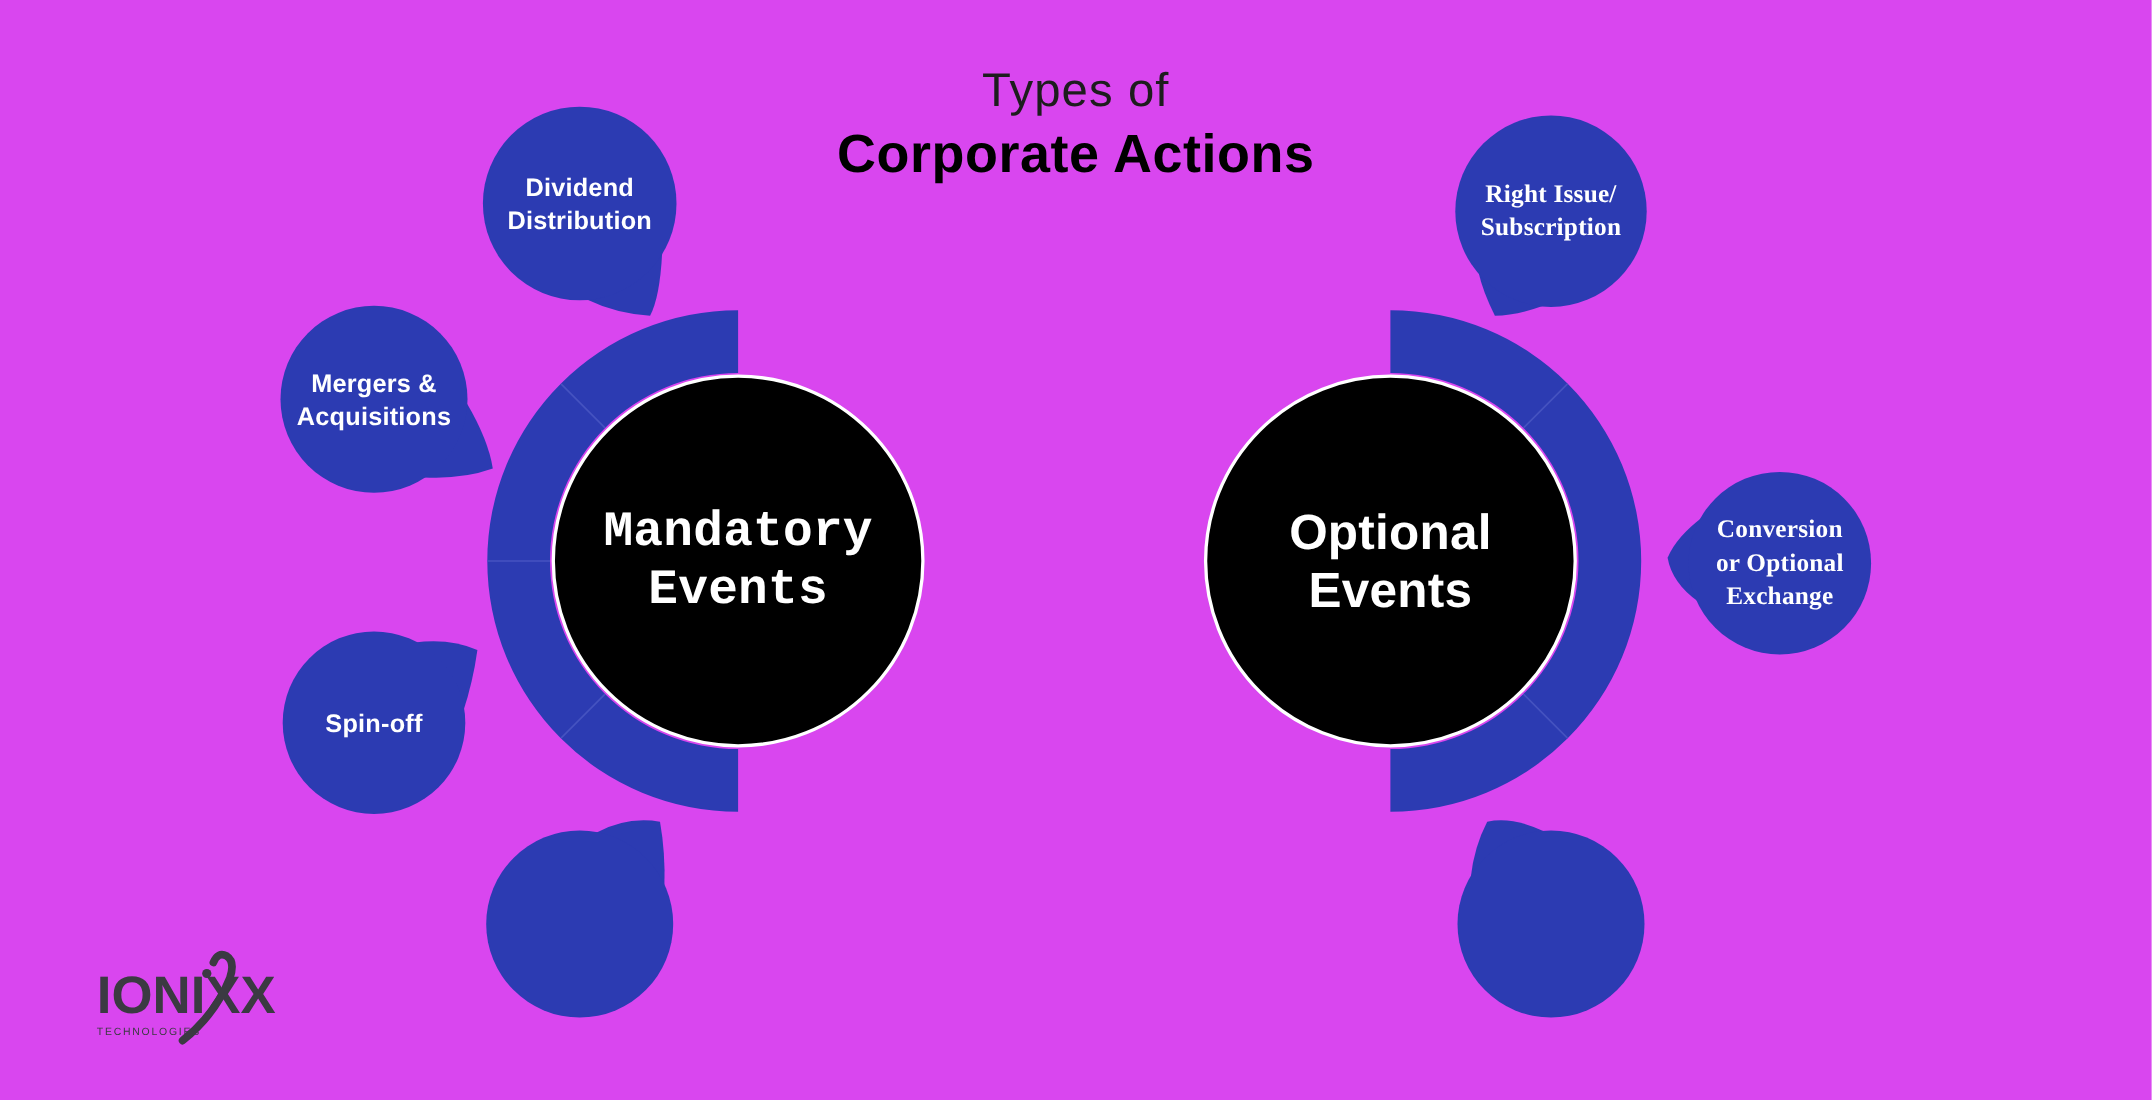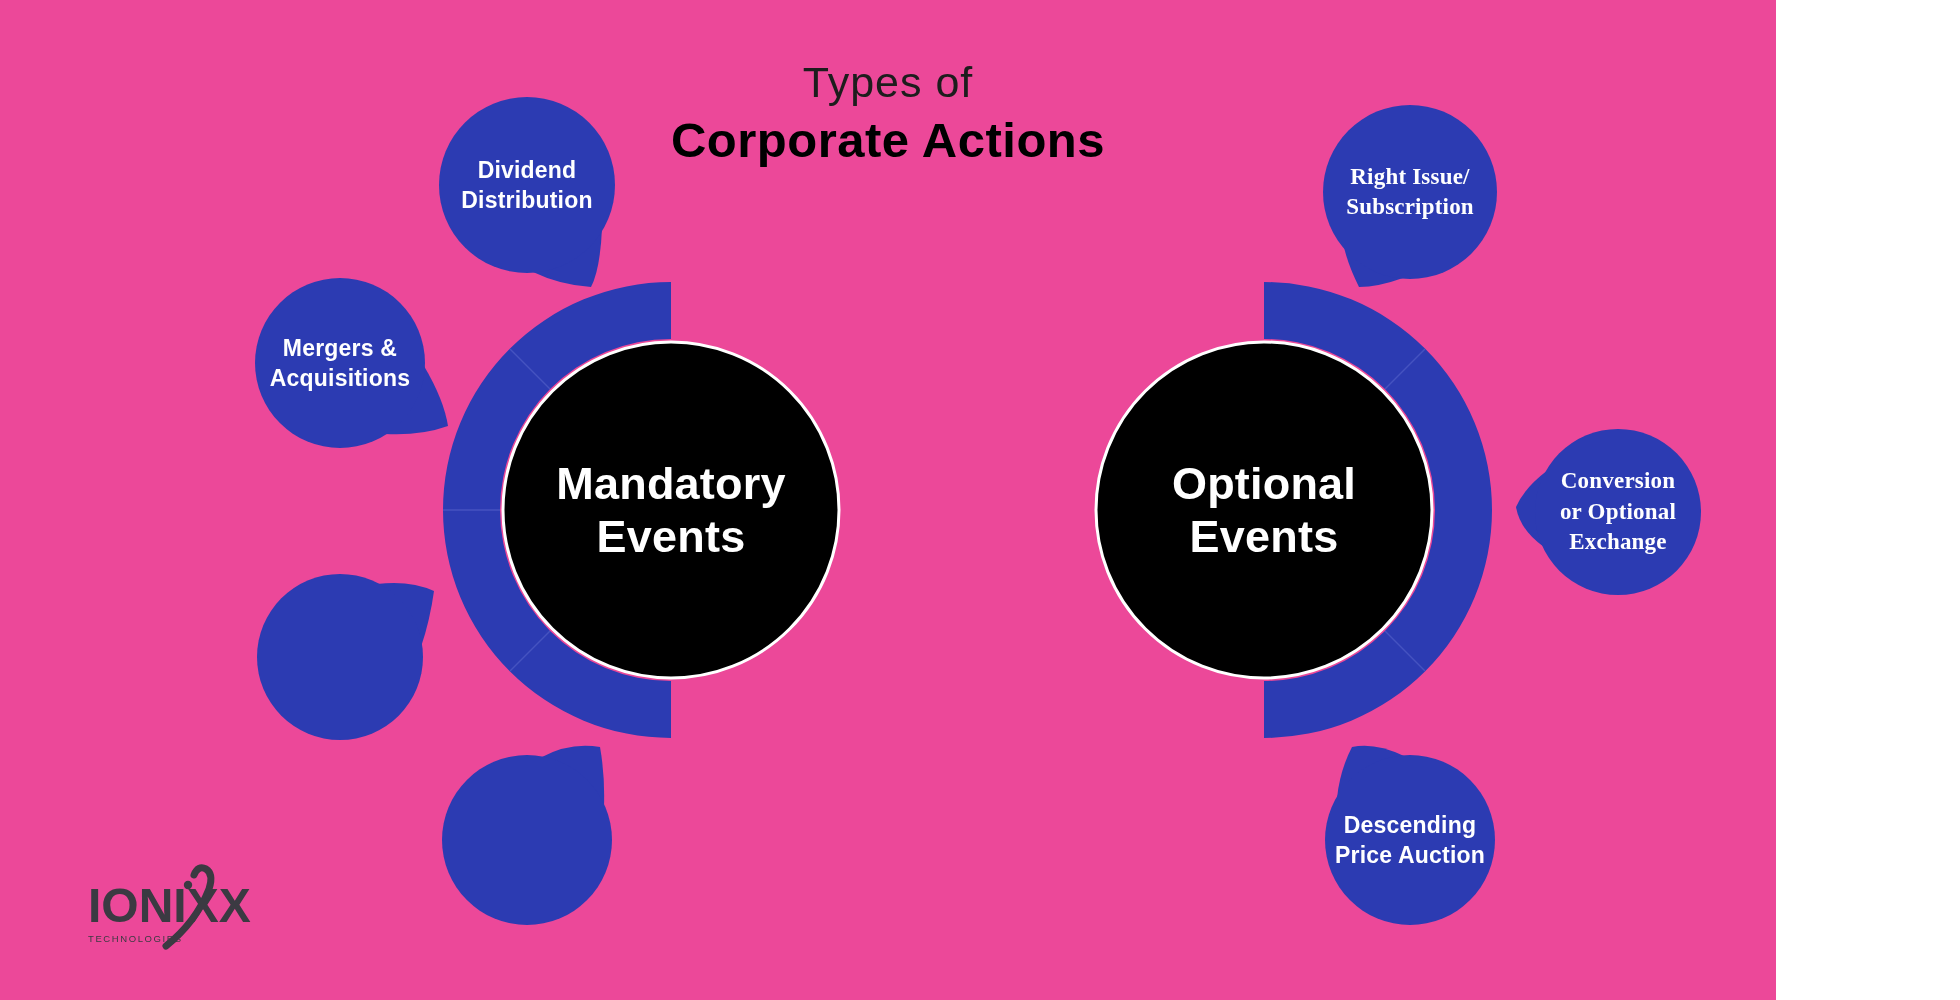--- a/index.html
+++ b/index.html
@@ -1,21 +1,22 @@
 <!DOCTYPE html>
 <html style="--bubble-blue: #2C3BB2; --divider-blue: #4C59C4; --center-black: #000000; --label-white: #FFFFFF; --title-color: #1D1D1D; --logo-color: #3B3A42;"><head>
 <meta charset="utf-8">
 <style>
   html,body{margin:0;padding:0;background:#ffffff;}
   .canvas{
     position:relative;
-    width:1776px;height:1000px;
-    background:#ec4899;
+    width:1912px;height:1000px;
+    background:#d946ef;
     overflow:hidden;
     font-family:"Liberation Sans", sans-serif;
+    padding-left:44px;
   }
   .shapes{position:absolute;left:0;top:0;width:1960px;height:1000px;}
   .ring{fill:var(--bubble-blue);}
   .tail{fill:var(--bubble-blue);}
   .bubble-shape{fill:var(--bubble-blue);}
   .divider{stroke:var(--divider-blue);stroke-width:1.5;opacity:.8;}
   .center-circle{fill:var(--center-black);stroke:#ffffff;stroke-width:3;}
   .label{
     position:absolute;
     display:flex;align-items:center;justify-content:center;
@@ -84,36 +85,35 @@
 
     <circle class="center-circle" cx="671" cy="510" r="168"></circle>
     <circle class="center-circle" cx="1264" cy="510" r="168"></circle>
   </svg>
 
   <div class="title">
     <div class="title-line1">Types of</div>
     <div class="title-line2">Corporate Actions</div>
   </div>
 
-  <div class="label center-label" style="left:503px;top:342px;width:336px;height:336px;">Mandatory
+  <div class="label center-label" style="left:503px;top:342px;width:336px;height:336px;font-family:Liberation Mono, monospace;">Mandatory
 Events</div>
   <div class="label bubble-label" style="left:439px;top:97px;width:176px;height:176px;">Dividend
 Distribution</div>
   <div class="label bubble-label" style="left:255px;top:278px;width:170px;height:170px;">Mergers &amp;
 Acquisitions</div>
+  <div class="label bubble-label" style="left:257px;top:574px;width:166px;height:166px;">Spin-off</div>
 
   <div class="label center-label" style="left:1096px;top:342px;width:336px;height:336px;">Optional
 Events</div>
   <div class="label bubble-label" style="left:1323px;top:105px;width:174px;height:174px;font-family:Liberation Serif, serif;">Right Issue/
 Subscription</div>
   <div class="label bubble-label" style="left:1535px;top:429px;width:166px;height:166px;font-family:Liberation Serif, serif;">Conversion
 or Optional
 Exchange</div>
-  <div class="label bubble-label" style="left:1325px;top:755px;width:170px;height:170px;">Descending
-Price Auction</div>
 
   <div class="logo">
     <div class="logo-name">IONIXX</div>
     <div class="logo-sub">TECHNOLOGIES</div>
   </div>
   <svg class="logo-swoosh" viewBox="0 0 110 110">
     <path d="M 26 98 Q 56 74 69 41 Q 74 26 66 21 Q 58 17 54 27" fill="none" stroke="var(--logo-color)" stroke-width="7" stroke-linecap="round"></path>
     <circle cx="48" cy="37" r="4.2" fill="var(--logo-color)"></circle>
   </svg>
 

